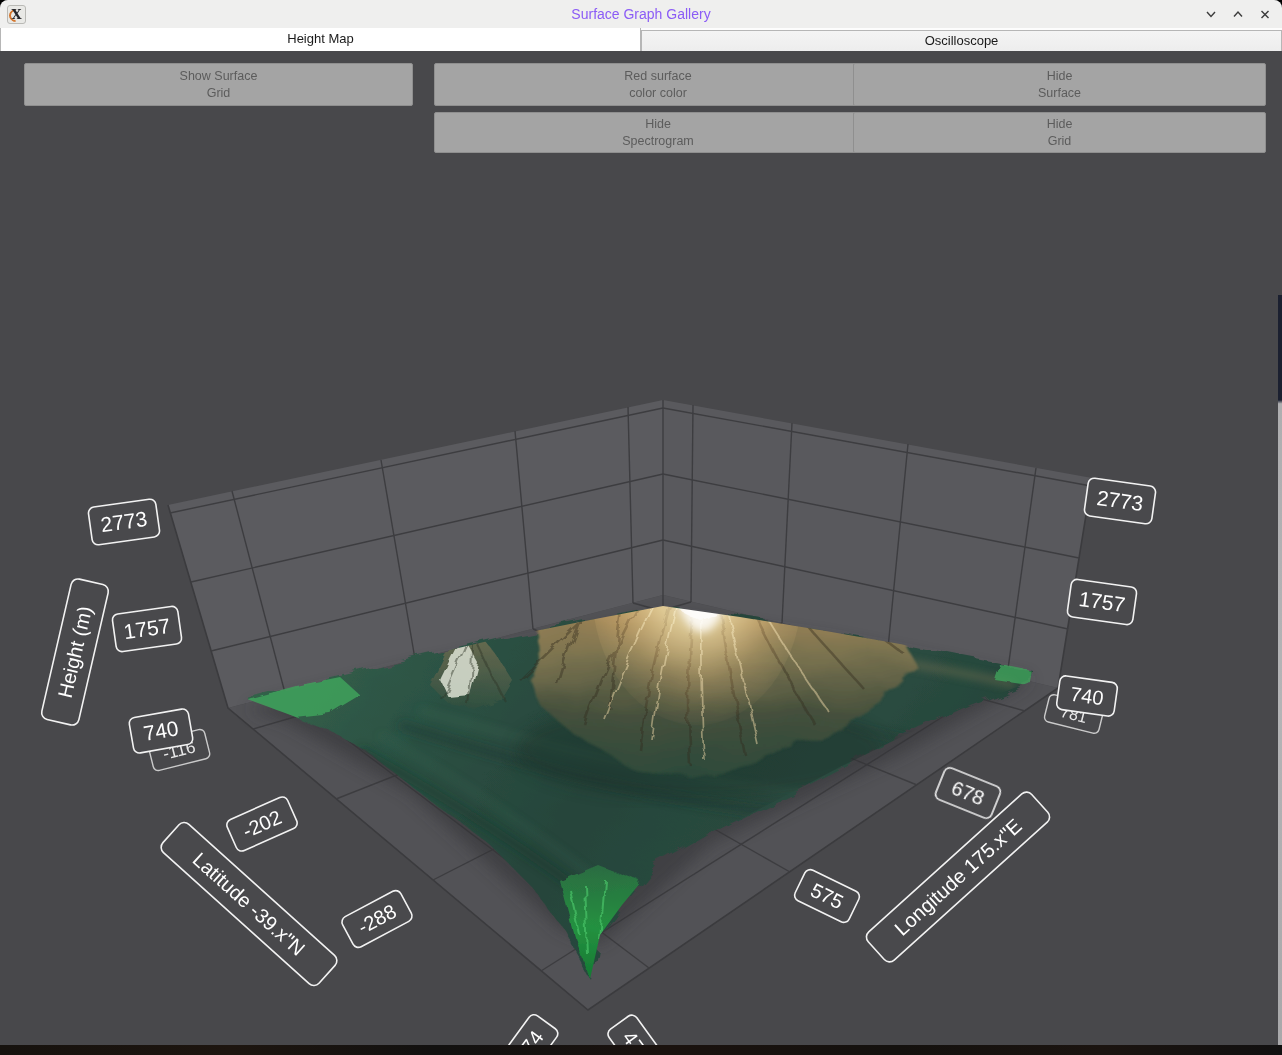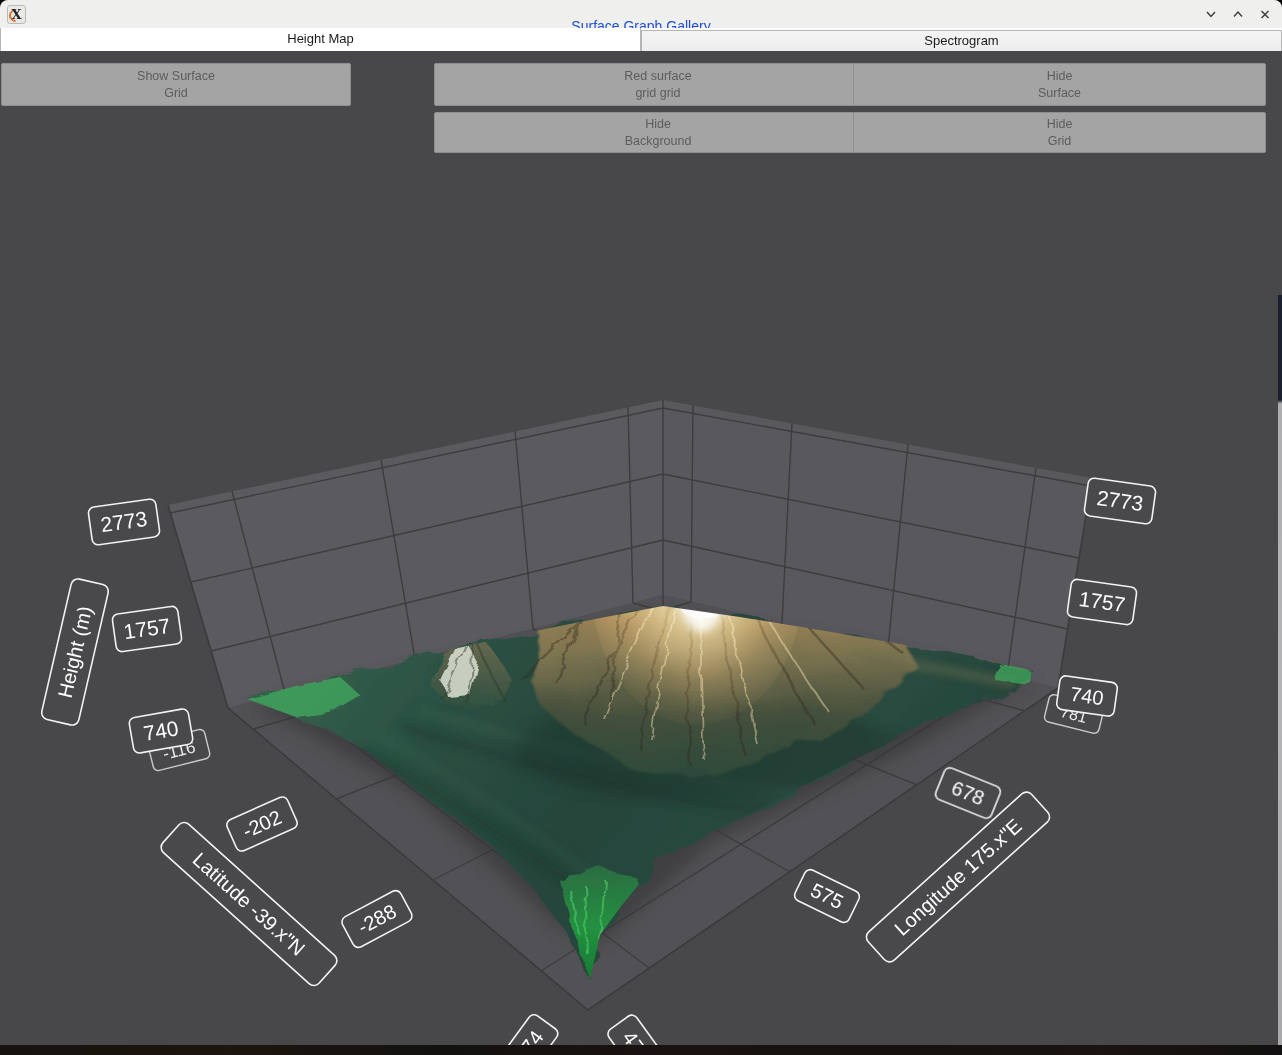--- a/index.html
+++ b/index.html
@@ -4,21 +4,21 @@
 <style>
   html,body{margin:0;padding:0;background:#000;}
   body{width:1282px;height:1055px;position:relative;overflow:hidden;
        font-family:"Liberation Sans",sans-serif;-webkit-font-smoothing:antialiased;}
   .window{position:absolute;inset:0;background:#48484b;border-radius:8px 8px 0 0;overflow:hidden;}
 
   
   .titlebar{position:absolute;top:0;left:0;right:0;height:28px;background:#efefee;
             border-bottom:1px solid #c9c9c9;}
   .title-text{position:absolute;left:0;right:0;top:0;height:28px;line-height:28px;
-              text-align:center;font-size:14px;color:#1d4ed8;margin-top:12px;}
+              text-align:center;font-size:14px;color:#8b5cf6;}
   .app-icon{position:absolute;left:7px;top:5px;width:17px;height:17px;background:#e9e9e6;
             border:1px solid #b9b9b5;border-radius:3px;}
   .app-icon .arc{position:absolute;left:1px;top:3px;width:9px;height:9px;border-radius:50%;
                  border:2px solid #d4772f;border-top-color:transparent;border-right-color:transparent;
                  transform:rotate(45deg);}
   .app-icon .x{position:absolute;left:0;top:0;width:17px;height:17px;text-align:center;
                line-height:17px;font-family:"DejaVu Serif",serif;font-weight:bold;font-size:13px;color:#26262a;}
   .winbtns{position:absolute;right:10px;top:0;height:28px;display:flex;align-items:center;gap:13px;}
   .winbtn{width:14px;height:14px;display:block;cursor:default;}
 
@@ -28,21 +28,21 @@
   .tab.inactive{background:linear-gradient(#f4f4f4,#e7e7e7);border:1px solid #b6b6b6;
                 border-bottom:none;margin-top:2px;line-height:19px;}
   .tab.active{background:#ffffff;border-left:1px solid #b6b6b6;border-right:1px solid #b6b6b6;}
 
   
   .content{position:absolute;top:51px;left:0;right:0;bottom:10px;background:#48484b;}
   .ctl-btn{position:absolute;box-sizing:border-box;background:#a4a4a4;border:1px solid #8f8f8f;
            border-radius:2px;color:#5c5c5c;font-size:12.5px;display:flex;flex-direction:column;
            align-items:center;justify-content:center;line-height:17px;cursor:default;}
   .r1{top:12px;height:43px;} .r2{top:61px;height:41px;}
-  .c1{left:1px;width:350px;} .c2{left:434px;width:448px;} .c3{left:853px;width:413px;}
+  .c1{left:24px;width:389px;} .c2{left:434px;width:448px;} .c3{left:853px;width:413px;}
 
   .plot{position:absolute;left:0;top:114px;width:1282px;height:880px;}
 
   
   .bottom-strip{position:absolute;left:0;right:0;bottom:0;height:10px;
         background:linear-gradient(90deg,#16120e 0%,#1d150f 18%,#121110 34%,#1a120e 52%,#14110e 70%,#1b1410 86%,#111010 100%);}
   .right-sliver{position:absolute;right:0;top:295px;width:4px;height:750px;
         background:linear-gradient(#1b2030 0%,#1b2030 14%,#aeaeb0 14.5%,#b4b4b6 55%,#a8a8aa 100%);}
 </style>
 </head>
@@ -65,40 +65,40 @@
       </svg>
       <svg class="winbtn" viewBox="0 0 14 14">
         <line x1="3.5" y1="4" x2="10.5" y2="11" stroke="#3c3c3c" stroke-width="1.4"></line>
         <line x1="10.5" y1="4" x2="3.5" y2="11" stroke="#3c3c3c" stroke-width="1.4"></line>
       </svg>
     </div>
   </div>
 
   <div class="tabbar">
     <div class="tab active">Height Map</div>
-    <div class="tab inactive">Spectrogram</div>
+    <div class="tab inactive">Oscilloscope</div>
   </div>
 
   <div class="content">
 
     <div class="ctl-btn r1 c1">
       <span>Show Surface</span>
       <span>Grid</span>
     </div>
     <div class="ctl-btn r1 c2">
       <span>Red surface</span>
-      <span>grid grid</span>
+      <span>color color</span>
     </div>
     <div class="ctl-btn r1 c3">
       <span>Hide</span>
       <span>Surface</span>
     </div>
     <div class="ctl-btn r2 c2">
       <span>Hide</span>
-      <span>Background</span>
+      <span>Spectrogram</span>
     </div>
     <div class="ctl-btn r2 c3">
       <span>Hide</span>
       <span>Grid</span>
     </div>
 
     <svg class="plot" viewBox="0 0 1282 880">
       <defs>
         <filter id="rough1" x="-20%" y="-20%" width="140%" height="140%">
           <feTurbulence type="fractalNoise" baseFrequency="0.022 0.04" numOctaves="4" seed="7" result="n"></feTurbulence>

